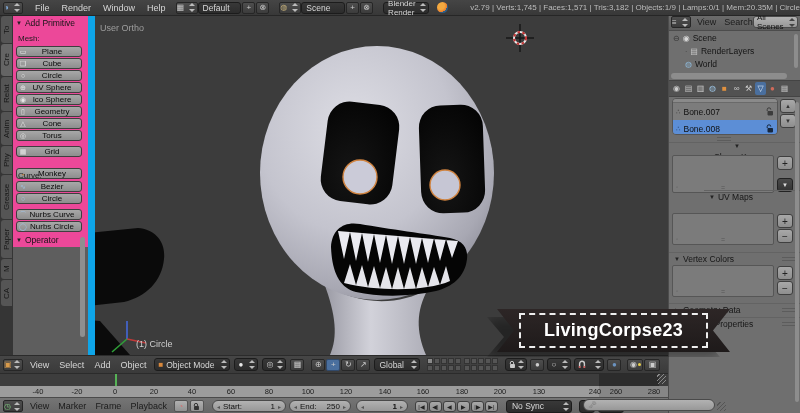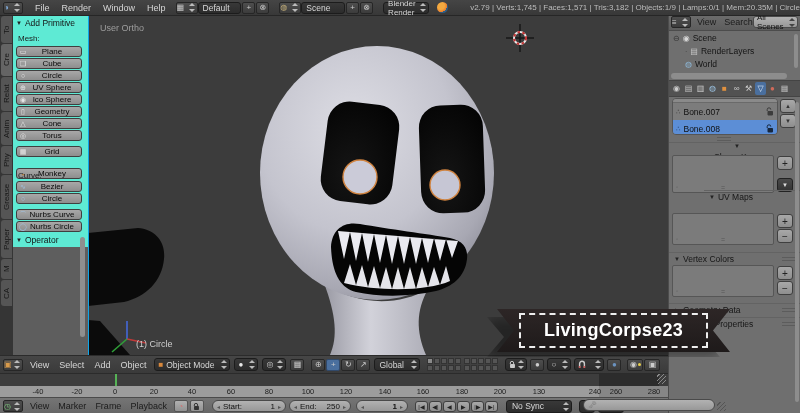--- a/index.html
+++ b/index.html
@@ -23,22 +23,22 @@
   .dtxt{font-size:9px;color:#1b1b1b;}
   
   #topbar{position:absolute;left:0;top:0;width:800px;height:15px;background:linear-gradient(#454545,#383838);
           border-bottom:1px solid #262626;display:flex;align-items:center;z-index:20;}
   .tb-m{margin-left:12px;}
   
   #tabstrip{position:absolute;left:0;top:15px;width:13px;height:340px;background:#353535;z-index:5;}
   .vtab{writing-mode:vertical-rl;transform:rotate(180deg);font-size:8px;color:#171717;background:#555;
         border-radius:0 3px 3px 0;margin:1px 0 0 1px;width:11px;display:flex;align-items:center;justify-content:center;box-sizing:border-box;}
   .vtab.active{background:#646464;}
-  #toolshelf{position:absolute;left:13px;top:15px;width:75px;height:340px;background:#5eead4;z-index:5;
-             border-right:1px solid #0ea5e9;}
+  #toolshelf{position:absolute;left:13px;top:15px;width:75px;height:340px;background:#ec4899;z-index:5;
+             border-right:7px solid #0ea5e9;}
   .phead{font-size:8.5px;color:#141414;display:flex;align-items:center;gap:3px;padding-left:3px;}
   .tri{font-size:6px;color:#222;}
   .shelf-lab{font-size:8px;color:#1d1d1d;padding-left:5px;}
   .mbtn{position:absolute;left:3px;width:66px;height:11px;font-size:8px;padding-left:2px;gap:2px;}
   .mbtn .ic{font-size:7px;color:#e6e6e6;width:8px;text-align:center;flex:0 0 auto;}
   .mbtn .lb{flex:1;text-align:center;margin-right:6px;}
   #shelf-scroll{position:absolute;left:67px;top:222px;width:5px;height:100px;background:#8f8f8f;border-radius:3px;}
   
   #viewport{position:absolute;left:88px;top:15px;width:580px;height:340px;background:#3c3c3c;overflow:hidden;}
   #vp-viewlabel{position:absolute;left:12px;top:8px;font-size:9px;color:#9d9d9d;}

